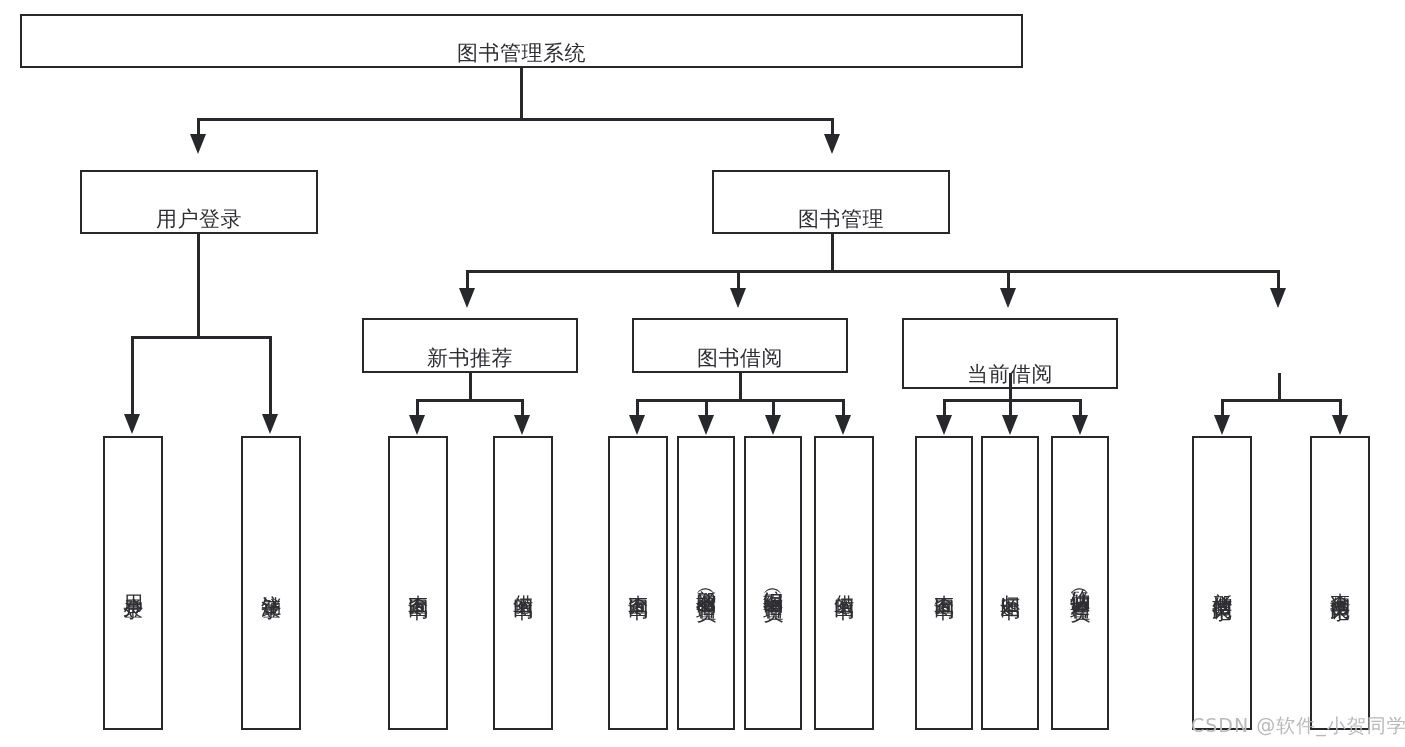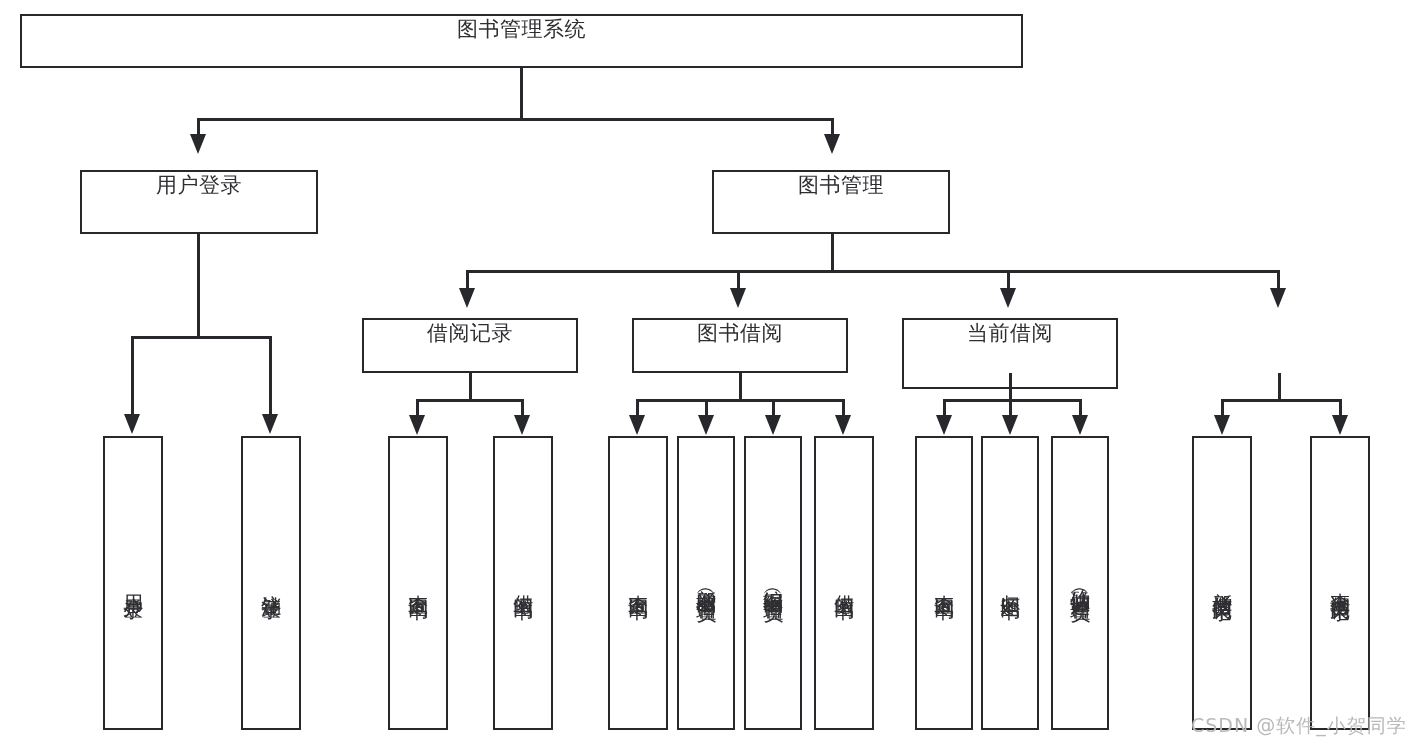--- a/index.html
+++ b/index.html
@@ -16,21 +16,21 @@
     height: 747px;
     background: #ffffff;
     overflow: hidden;
   }
   .node {
     position: absolute;
     box-sizing: border-box;
     border: 2.5px solid #27282c;
     background: #ffffff;
     display: flex;
-    align-items: flex-start;
+    align-items: flex-end;
     justify-content: center;
     color: #2b2b2b;
   }
   .node-label {
     font-size: 21px;
     line-height: 1.25;
     letter-spacing: 0.5px;
     white-space: nowrap;
     color: #2f2f33;
   }
@@ -106,21 +106,21 @@
   <div class="edge v" style="left:466px; top:270px; width:2.5px; height:20px;"></div>
   <div class="edge v" style="left:737px; top:270px; width:2.5px; height:20px;"></div>
   <div class="edge v" style="left:1007px; top:270px; width:2.5px; height:20px;"></div>
   <div class="edge v" style="left:1277px; top:270px; width:2.5px; height:20px;"></div>
   <div class="arrow" style="left:459px; top:288px;"></div>
   <div class="arrow" style="left:730px; top:288px;"></div>
   <div class="arrow" style="left:1000px; top:288px;"></div>
   <div class="arrow" style="left:1270px; top:288px;"></div>
 
   <div class="node horiz" style="left:362px; top:318px; width:216px; height:55px;">
-    <span class="node-label">借阅记录</span>
+    <span class="node-label">新书推荐</span>
   </div>
   <div class="node horiz" style="left:632px; top:318px; width:216px; height:55px;">
     <span class="node-label">图书借阅</span>
   </div>
   <div class="node horiz" style="left:902px; top:318px; width:216px; height:71px;">
     <span class="node-label">当前借阅</span>
   </div>
 
   <div class="edge v" style="left:469px; top:373px; width:2.5px; height:28px;"></div>
   <div class="edge h" style="left:417px; top:399px; width:106px; height:2.5px;"></div>

